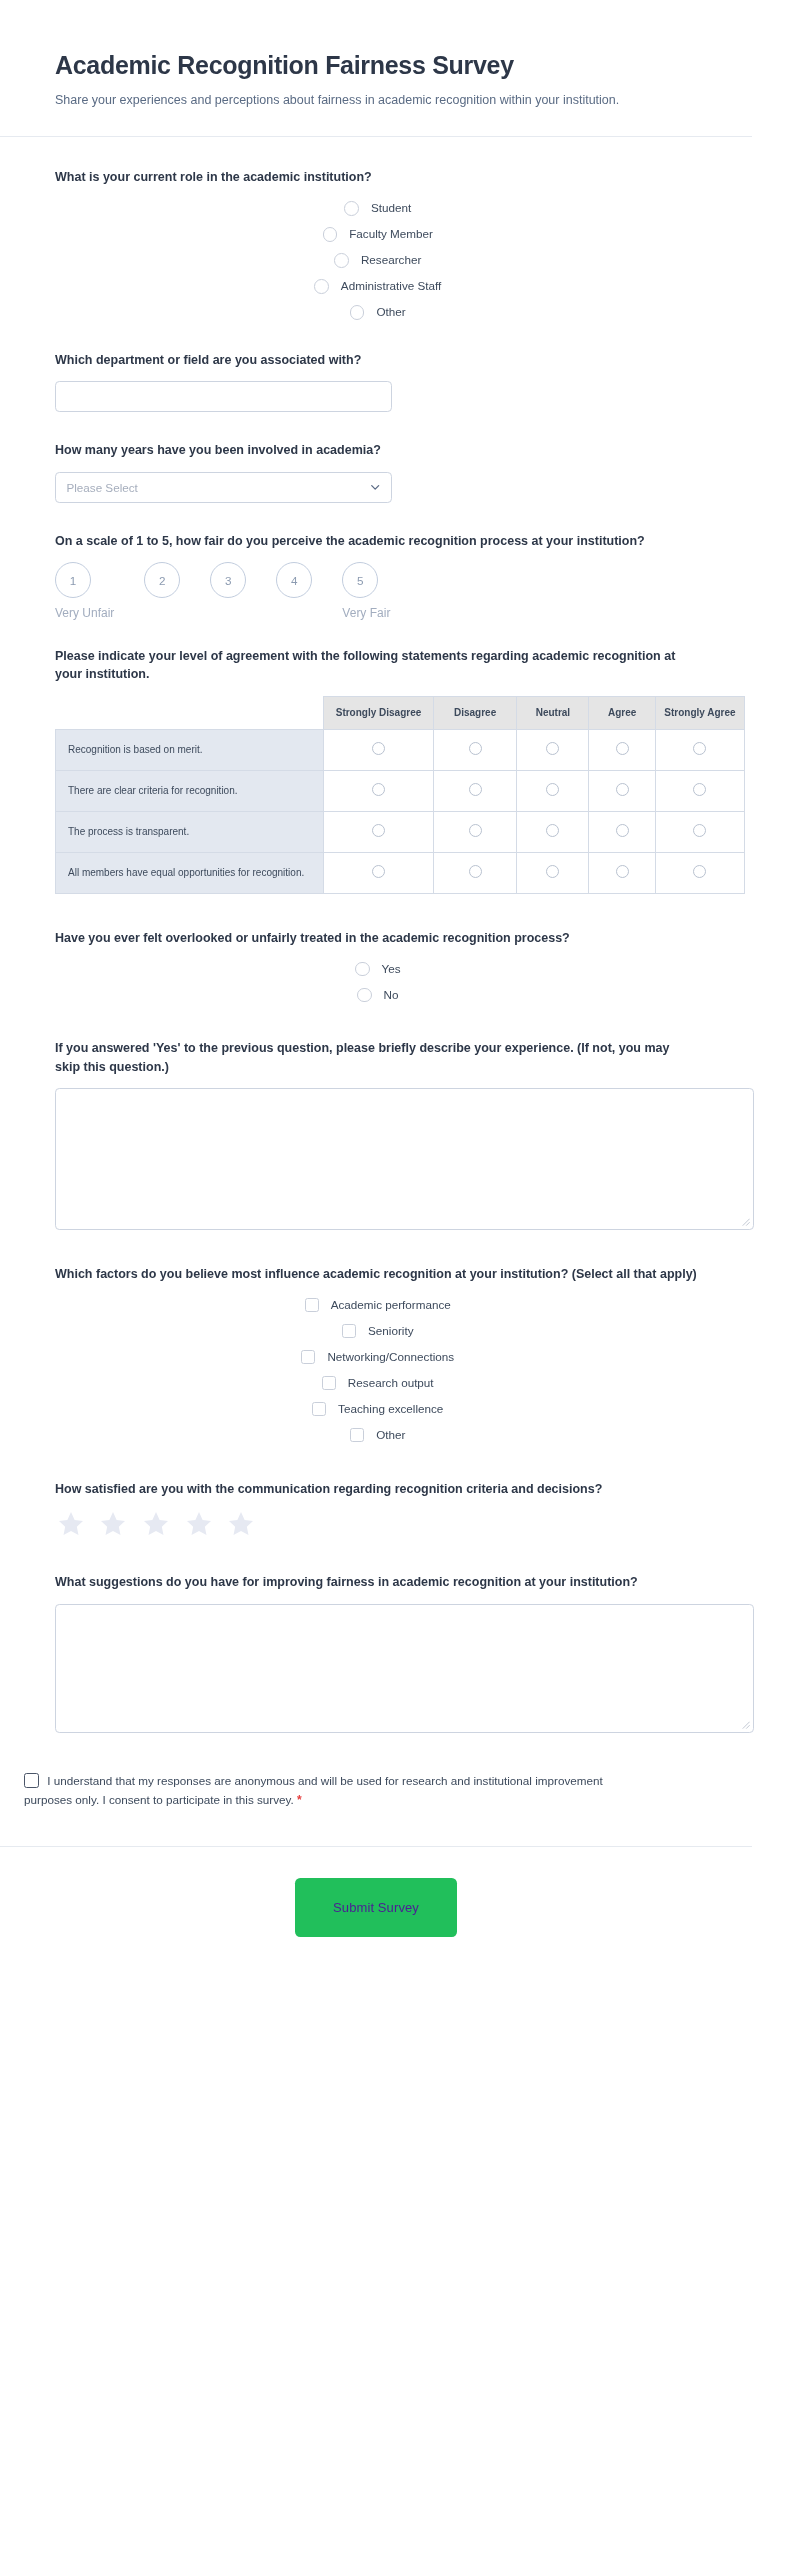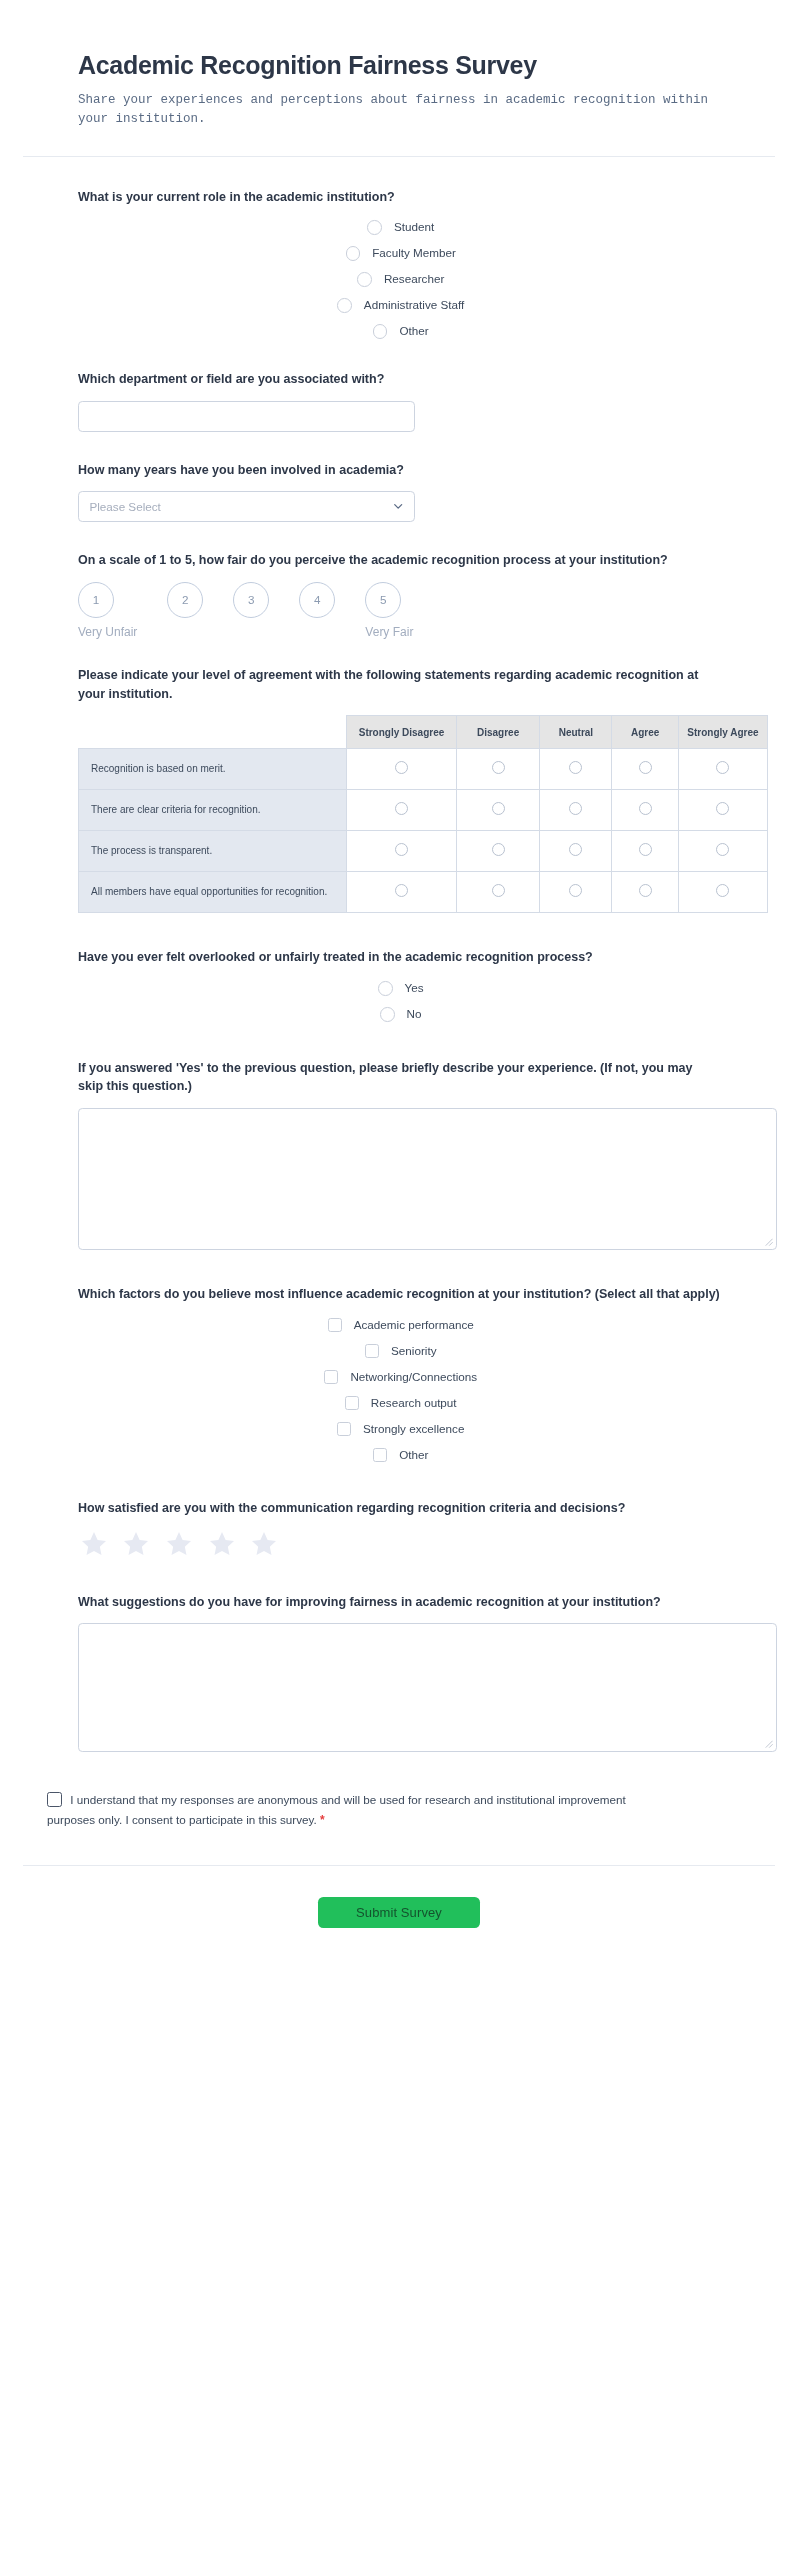--- a/index.html
+++ b/index.html
@@ -11,42 +11,40 @@
     width: 803px;
     font-family: "Liberation Sans", sans-serif;
     color: #2d3748;
     -webkit-font-smoothing: antialiased;
   }
   .page {
     width: 752px;
     min-height: 2576px;
     background: #fff;
     position: relative;
-    margin-left: 23px;
   }
 
   
   .survey-header {
     padding: 50px 55px 26px 55px;
   }
   .survey-title {
     font-size: 25px;
     font-weight: bold;
     color: #2d3748;
     letter-spacing: -0.3px;
     margin: 0 0 10.4px 0;
     line-height: 1.22;
   }
   .survey-subtitle {
     font-size: 12.5px;
     color: #5a6b84;
     line-height: 1.55;
     margin: 0;
     max-width: 682px;
-    font-family: Liberation Mono, monospace;
   }
   .divider {
     height: 0.9px;
     background: #e6eaf0;
     width: 100%;
   }
 
   
   .survey-body {
     padding: 31px 55px 0 55px;
@@ -266,26 +264,26 @@
     background: #e6eaf0;
     width: 100%;
   }
   .footer {
     padding: 31px 0 35px 0;
     display: flex;
     justify-content: center;
   }
   .submit-btn {
     background: #21bf5b;
-    color: #14532d;
+    color: #4c1d95;
     border: none;
     border-radius: 5.2px;
     font-family: "Liberation Sans", sans-serif;
     font-size: 13px;
-    padding: 8px 38px;
+    padding: 22px 38px;
     cursor: pointer;
     letter-spacing: 0.1px;
   }
 </style>
 </head>
 <body>
 
 <div class="page">
 
   <div class="survey-header">
@@ -460,21 +458,21 @@
         <div class="option-row">
           <span class="check-box"></span>
           <span class="option-text">Networking/Connections</span>
         </div>
         <div class="option-row">
           <span class="check-box"></span>
           <span class="option-text">Research output</span>
         </div>
         <div class="option-row">
           <span class="check-box"></span>
-          <span class="option-text">Strongly excellence</span>
+          <span class="option-text">Teaching excellence</span>
         </div>
         <div class="option-row">
           <span class="check-box"></span>
           <span class="option-text">Other</span>
         </div>
       </div>
     </div>
 
     <div class="question-block" style="margin-top:35px;">
       <div class="q-label">How satisfied are you with the communication regarding recognition criteria and decisions?</div>

